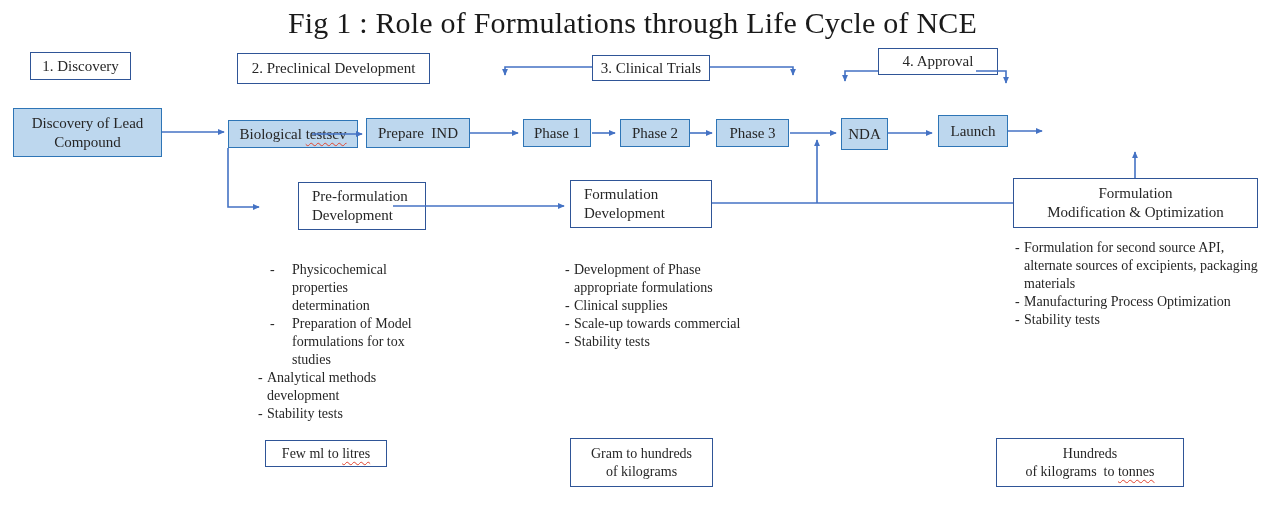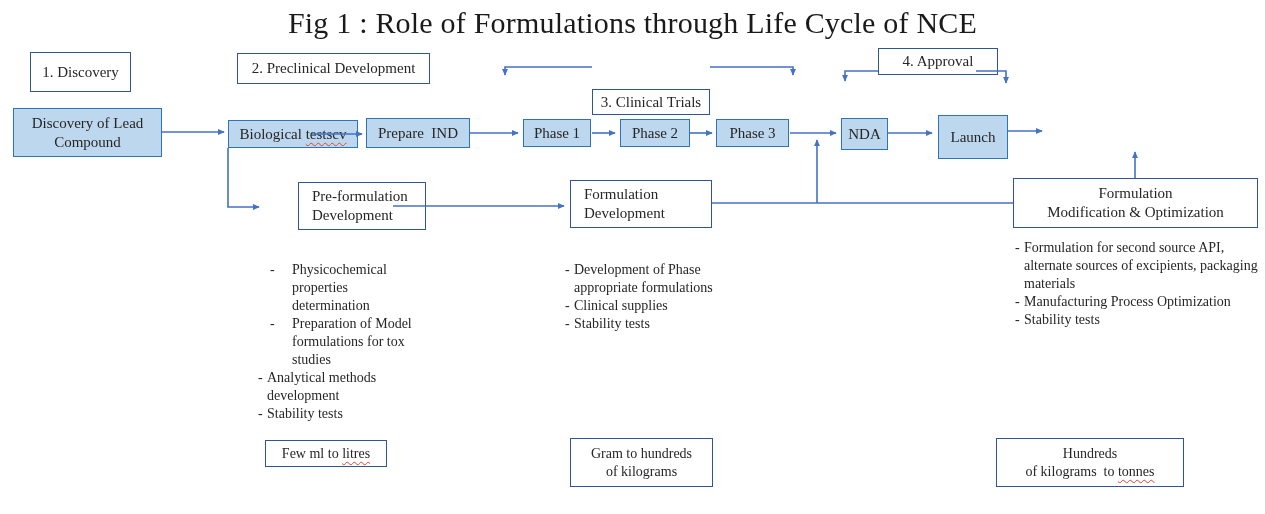--- a/index.html
+++ b/index.html
@@ -37,27 +37,27 @@
   .blist li.deep::before { left:0; }
   svg.wires { position:absolute; left:0; top:0; z-index:5; pointer-events:none; }
 </style>
 </head>
 <body>
 
 <div id="canvas">
 
   <div class="title">Fig 1 : Role of Formulations through Life Cycle of NCE</div>
 
-  <div class="box outline" style="left:30px; top:52px; width:101px; height:40px;text-align:center;">
+  <div class="box outline" style="left:30px; top:52px; width:101px; height:28px;text-align:center;">
     <span>1. Discovery</span>
   </div>
   <div class="box outline" style="left:237px; top:53px; width:193px; height:31px;">
     <span>2. Preclinical Development</span>
   </div>
-  <div class="box outline" style="left:592px; top:55px; width:118px; height:26px;margin-top:34px;">
+  <div class="box outline" style="left:592px; top:55px; width:118px; height:26px;">
     <span>3. Clinical Trials</span>
   </div>
   <div class="box outline" style="left:878px; top:48px; width:120px; height:27px;">
     <span>4. Approval</span>
   </div>
 
   <div class="box filled" style="left:13px; top:108px; width:149px; height:49px;">
     <span>Discovery of Lead Compound</span>
   </div>
   <div class="box filled" style="left:228px; top:120px; width:130px; height:28px; flex-direction:row;">
@@ -72,21 +72,21 @@
   </div>
   <div class="box filled" style="left:620px; top:119px; width:70px; height:28px;">
     <span>Phase 2</span>
   </div>
   <div class="box filled" style="left:716px; top:119px; width:73px; height:28px;">
     <span>Phase 3</span>
   </div>
   <div class="box filled" style="left:841px; top:118px; width:47px; height:32px;">
     <span>NDA</span>
   </div>
-  <div class="box filled" style="left:938px; top:115px; width:70px; height:44px;">
+  <div class="box filled" style="left:938px; top:115px; width:70px; height:32px;">
     <span>Launch</span>
   </div>
 
   <div class="box outline left-text" style="left:265px; top:182px; width:128px; height:48px;margin-left:33px;">
     <span>Pre-formulation</span>
     <span>Development</span>
   </div>
   <div class="box outline left-text" style="left:570px; top:180px; width:142px; height:48px;">
     <span>Formulation</span>
     <span>Development</span>
@@ -98,20 +98,21 @@
 
   <ul class="blist" style="left:258px; top:261px; width:162px;">
     <li class="deep">Physicochemical properties determination</li>
     <li class="deep">Preparation of Model formulations for tox studies</li>
     <li>Analytical methods development</li>
     <li>Stability tests</li>
   </ul>
   <ul class="blist" style="left:565px; top:261px; width:195px;">
     <li>Development of Phase appropriate formulations</li>
     <li>Clinical supplies</li>
+    <li>Scale-up towards commercial</li>
     <li>Stability tests</li>
   </ul>
   <ul class="blist" style="left:1015px; top:239px; width:243px;">
     <li>Formulation for second source API, alternate sources of excipients, packaging materials</li>
     <li>Manufacturing Process Optimization</li>
     <li>Stability tests</li>
   </ul>
 
   <div class="box outline" style="left:265px; top:440px; width:122px; height:27px; flex-direction:row; font-size:14px;">
     <span class="pre">Few ml to </span>

